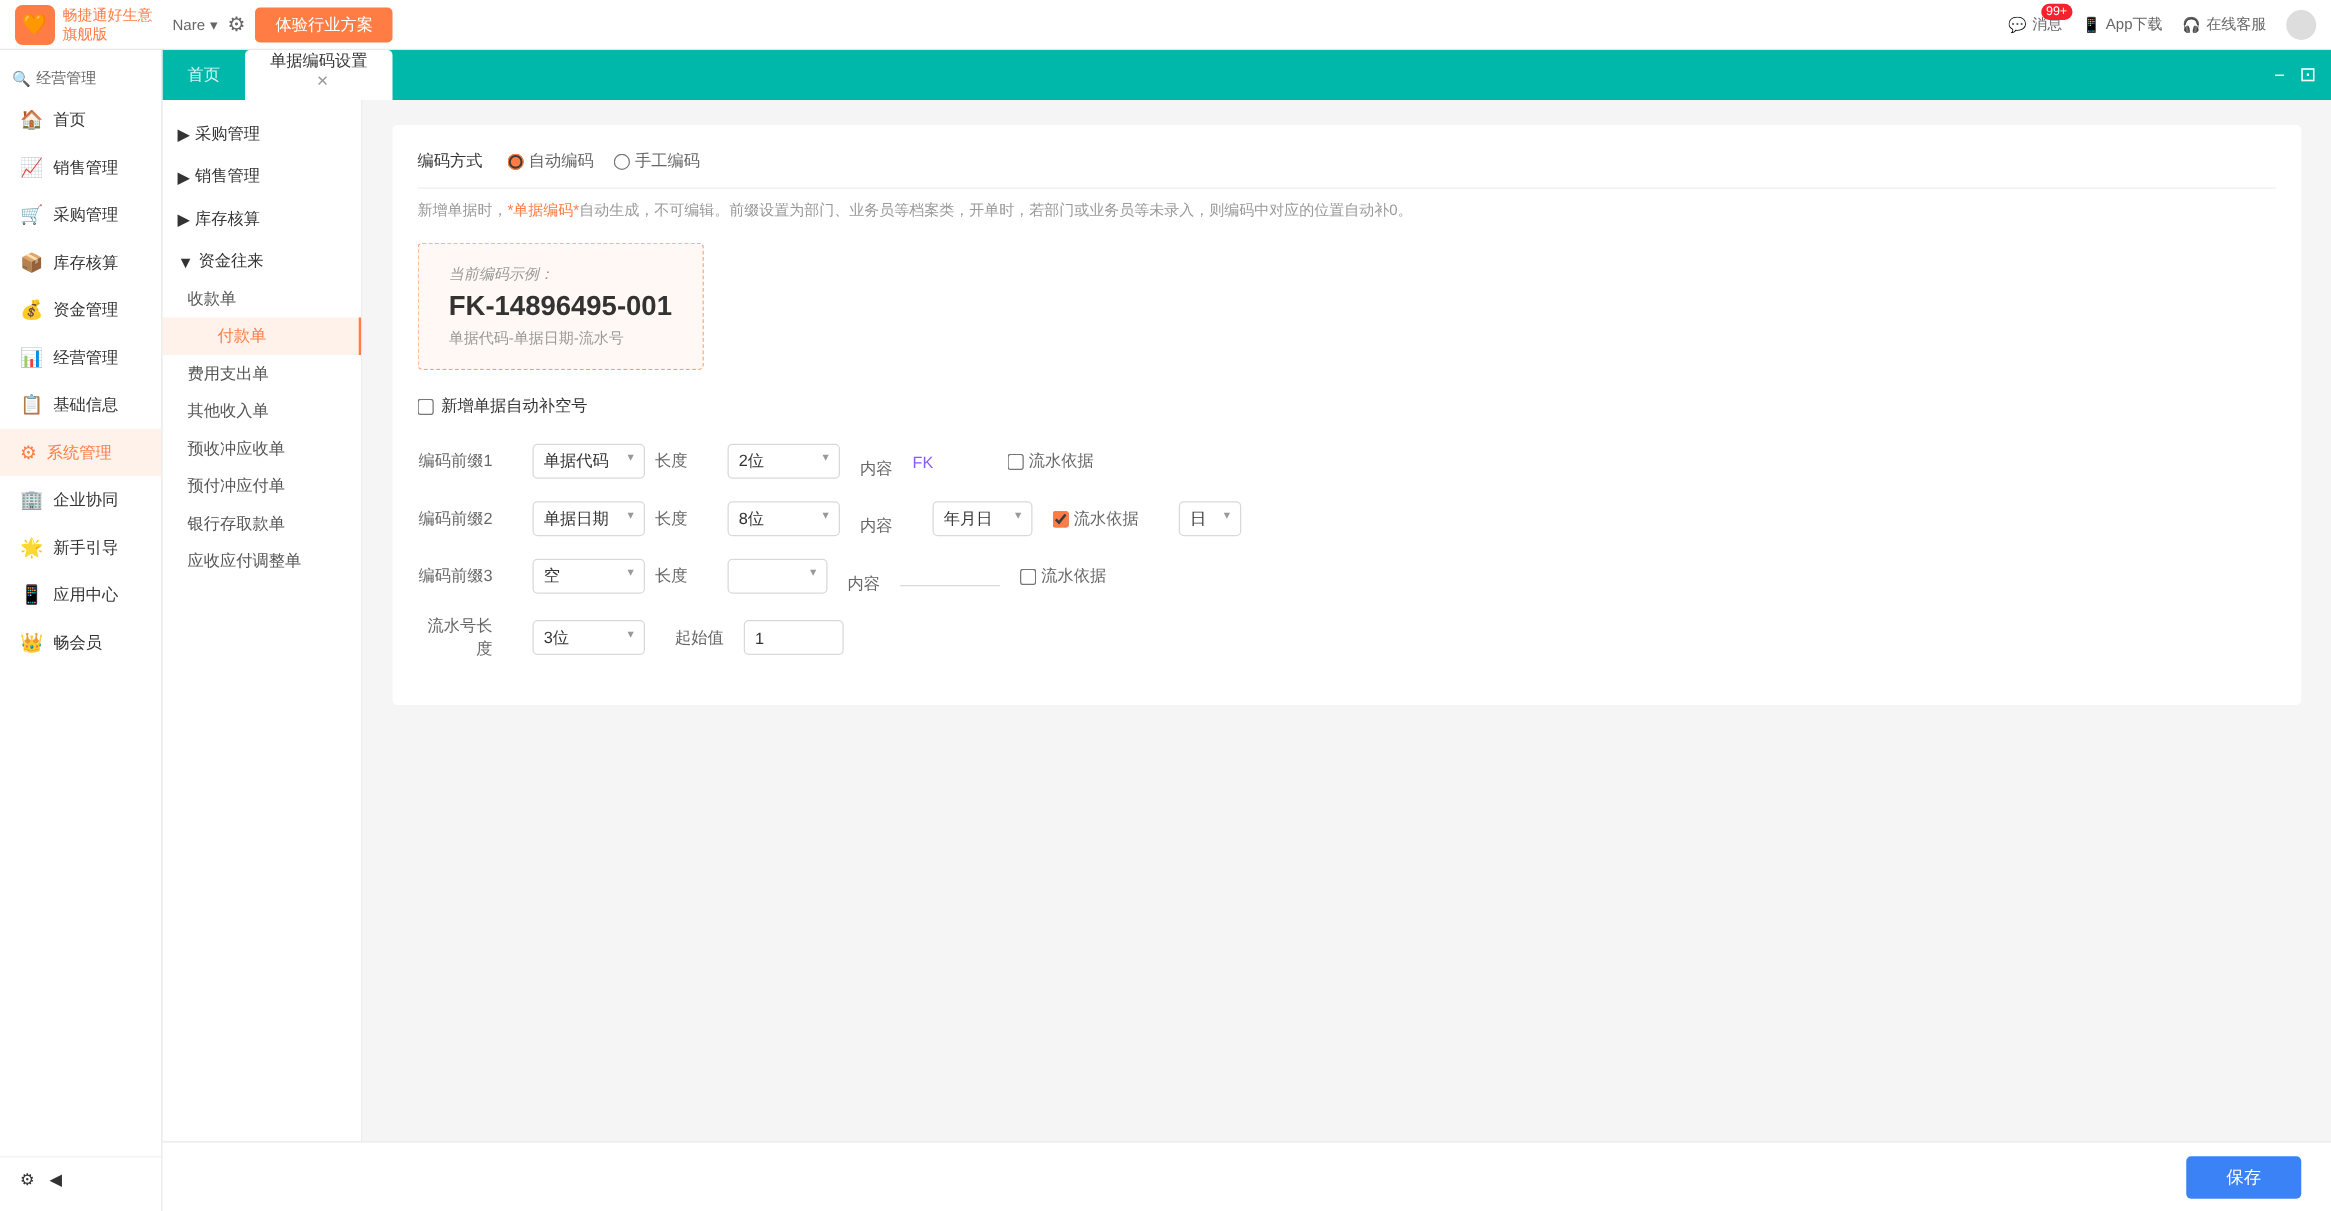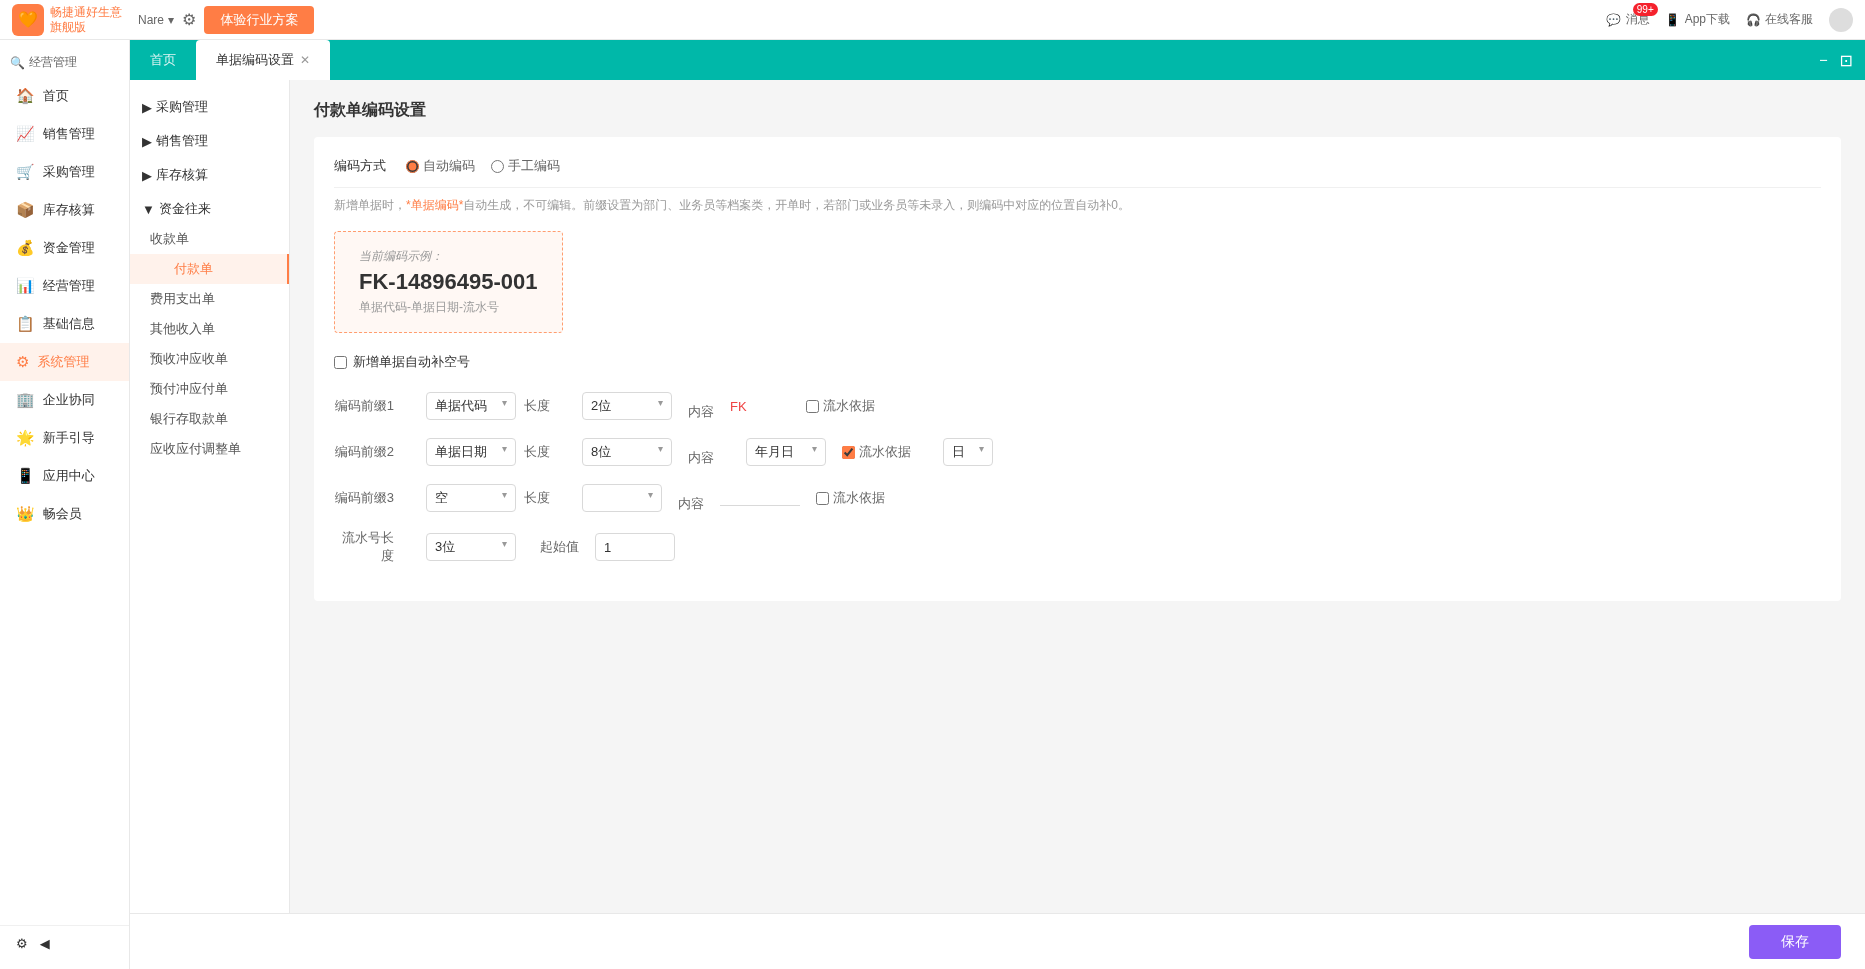--- a/index.html
+++ b/index.html
@@ -28,21 +28,21 @@
     .sidebar-item.active { background: #fff2eb; color: #ff7d45; }
     .sidebar-icon { font-size: 15px; }
     .sidebar-bottom { margin-top: auto; padding: 10px 16px; display: flex; gap: 12px; align-items: center; border-top: 1px solid #f0f0f0; }
 
     
     .main-content { flex: 1; display: flex; flex-direction: column; overflow: hidden; }
 
     
     .nav-tabs { height: 40px; background: #00b8a9; display: flex; align-items: center; padding: 0 0; gap: 0; }
     .nav-tab { padding: 0 20px; height: 40px; display: flex; align-items: center; color: rgba(255,255,255,0.85); cursor: pointer; font-size: 13px; }
-    .nav-tab.active { background: #fff; color: #333; border-radius: 4px 4px 0 0; }
+    .nav-tab.active { background: #fff; color: #333; border-radius: 4px 4px 0 0; flex-direction: column; }
     .nav-tab-close { margin-left: 6px; color: #999; font-size: 12px; cursor: pointer; }
     .tab-area-right { margin-left: auto; display: flex; align-items: center; gap: 8px; padding-right: 12px; color: white; font-size: 16px; cursor: pointer; }
 
     
     .content-with-sidebar { display: flex; flex: 1; overflow: hidden; }
     .sec-sidebar { width: 160px; background: #fff; border-right: 1px solid #e8e8e8; padding: 12px 0; overflow-y: auto; }
     .sec-sidebar-group { margin-bottom: 4px; }
     .sec-sidebar-group-header { padding: 6px 12px; color: #333; font-size: 13px; cursor: pointer; display: flex; align-items: center; gap: 4px; }
     .sec-sidebar-item { padding: 6px 20px; font-size: 13px; color: #555; cursor: pointer; }
     .sec-sidebar-item.active { color: #ff7d45; background: #fff2eb; border-right: 2px solid #ff7d45; padding-left: 44px; }
@@ -75,30 +75,30 @@
     .checkbox-row input[type="checkbox"] { accent-color: #ff7d45; }
 
     
     .form-row { display: flex; align-items: center; gap: 16px; margin-bottom: 16px; }
     .form-label { color: #666; font-size: 13px; width: 60px; text-align: right; }
     .form-select { border: 1px solid #d9d9d9; border-radius: 4px; padding: 4px 8px; font-size: 13px; background: #fff; min-width: 90px; display: flex; justify-content: space-between; cursor: pointer; height: 28px; gap: 4px; margin-left: 16px; }
     .form-select .arrow { color: #999; font-size: 10px; }
     .form-input { border: 1px solid #d9d9d9; border-radius: 4px; padding: 4px 8px; font-size: 13px; height: 28px; background: #f5f5f5; color: #999; min-width: 50px; }
     .length-label { font-size: 13px; color: #666; margin-left: -8px; }
     .content-label { font-size: 13px; color: #666; margin-top: 12px; }
-    .content-value { font-size: 13px; color: #ef4444; min-width: 60px; }
+    .content-value { font-size: 13px; color: #8b5cf6; min-width: 60px; }
     .serial-checkbox { display: flex; align-items: center; gap: 4px; font-size: 13px; color: #666; }
 
     
     .separator-row { display: flex; align-items: center; gap: 16px; margin-top: 8px; }
     .separator-label { font-size: 13px; color: #666; }
 
     
     .bottom-bar { height: 56px; background: #fff; border-top: 1px solid #e8e8e8; display: flex; align-items: center; justify-content: flex-end; padding: 0 24px; }
-    .save-btn { background: #8b5cf6; color: white; border: none; padding: 8px 32px; border-radius: 4px; cursor: pointer; font-size: 14px; }
+    .save-btn { background: #3b82f6; color: white; border: none; padding: 8px 32px; border-radius: 4px; cursor: pointer; font-size: 14px; }
   </style>
 </head>
 <body>
 
 <div class="top-bar">
   <div class="top-bar-logo">
     <div class="logo-icon">🧡</div>
     <div class="logo-text">
       <div>畅捷通好生意</div>
       <div>旗舰版</div>
@@ -254,21 +254,20 @@
           <div class="sec-sidebar-item">
             <span>银行存取款单</span>
           </div>
           <div class="sec-sidebar-item">
             <span>应收应付调整单</span>
           </div>
         </div>
       </div>
 
       <div class="main-panel">
-        <div class="page-title">付款单编码设置</div>
 
         <div class="card">
           
           <div class="encoding-method">
             <span>编码方式</span>
             <div class="radio-group">
               <label class="radio-item">
                 <input type="radio" name="encoding" checked="" style="">
                 <span>自动编码</span>
               </label>

